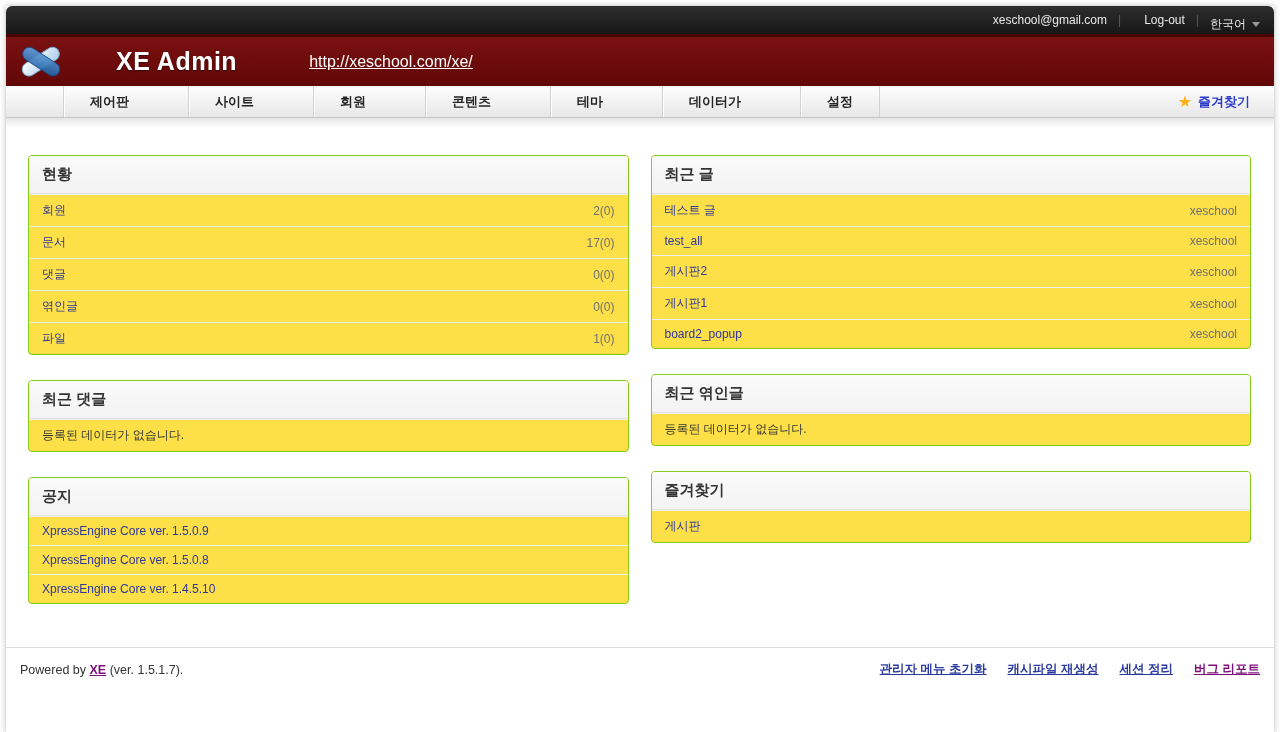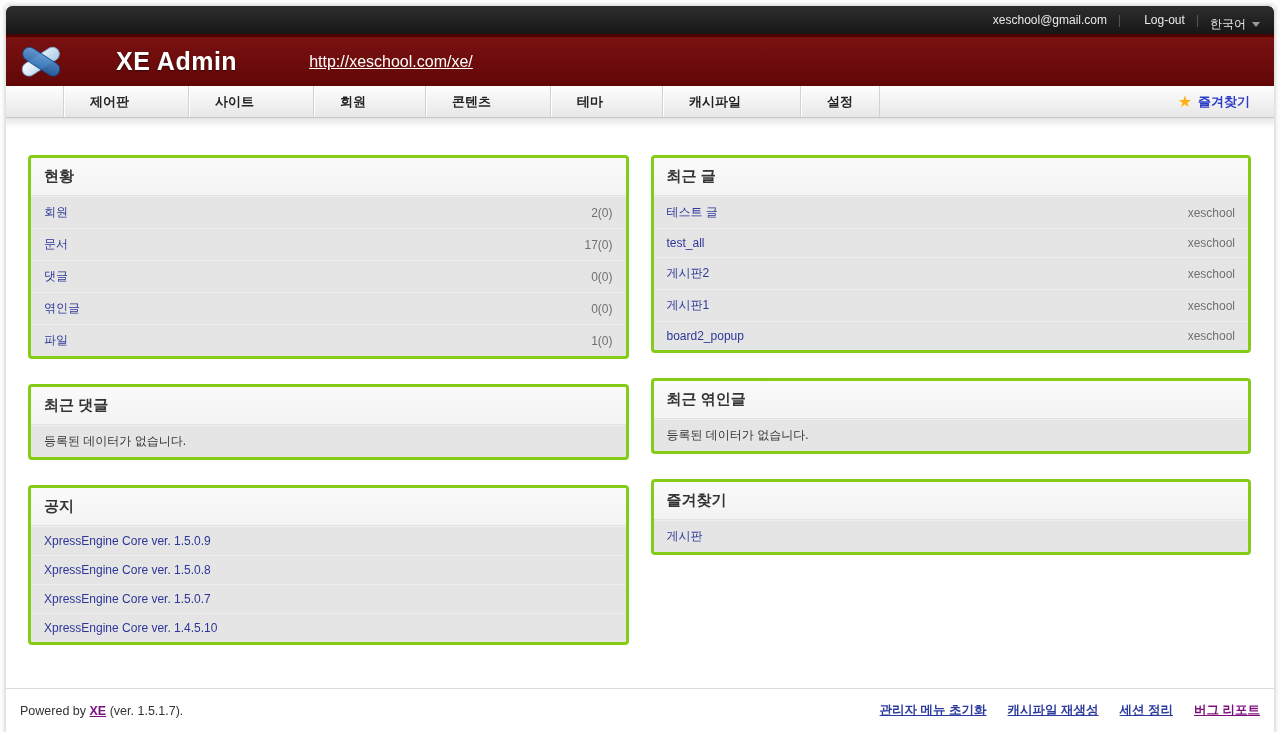--- a/index.html
+++ b/index.html
@@ -29,21 +29,21 @@
               border-left:1px solid #d2d2d2; box-shadow:inset 1px 0 0 #fff;margin-left:33px; }
   .nav-item:last-child { border-right:1px solid #d2d2d2; }
   .nav-right { margin-left:auto; display:flex; align-items:center; padding-right:24px; gap:6px; }
   .star { color:#ffae19; font-size:16px; text-shadow:0 1px 0 #fff3c4; }
   .fav-link { color:#2b3cc8; font-size:13px; font-weight:bold; text-decoration:none; cursor:pointer; }
   .nav-shadow { height:10px; background:linear-gradient(rgba(0,0,0,.10),rgba(0,0,0,0)); }
 
   
   .content { padding:27px 23px 0 22px; display:flex; gap:22px; }
   .col { flex:1; min-width:0; }
-  .panel { border:3px solid #84cc16; border-radius:4px; background:#e5e5e5; margin-bottom:25px; overflow:hidden; }
+  .panel { border:1px solid #84cc16; border-radius:4px; background:#fde047; margin-bottom:25px; overflow:hidden; }
   .panel-hd { background:linear-gradient(#fafafa,#f3f3f3); border-bottom:1px solid #e2e2e2;
               padding:9px 13px; font-size:15px; font-weight:bold; color:#333; }
   .row { display:flex; justify-content:space-between; align-items:center; padding:7px 13px; font-size:12px; border-top:1px solid #efefef; }
   .row:first-of-type { border-top:none; }
   .row a { color:#2d3699; text-decoration:none; cursor:pointer; }
   .row .val { color:#707070; }
   .row.empty { color:#333; }
 
   
   .footer { margin-top:18px; border-top:1px solid #dcdcdc; padding:13px 14px 16px 14px;
@@ -89,21 +89,21 @@
     <a class="hdr-url">http://xeschool.com/xe/</a>
   </div>
 
   <div class="nav">
     <div class="nav-left">
       <span class="nav-item">제어판</span>
       <span class="nav-item">사이트</span>
       <span class="nav-item">회원</span>
       <span class="nav-item">콘텐츠</span>
       <span class="nav-item">테마</span>
-      <span class="nav-item">캐시파일</span>
+      <span class="nav-item">데이터가</span>
       <span class="nav-item">설정</span>
     </div>
     <div class="nav-right">
       <span class="star">★</span>
       <a class="fav-link">즐겨찾기</a>
     </div>
   </div>
   <div class="nav-shadow"></div>
 
   <div class="content">
@@ -139,23 +139,20 @@
         <div class="row empty">등록된 데이터가 없습니다.</div>
       </div>
 
       <div class="panel">
         <div class="panel-hd">공지</div>
         <div class="row">
           <a>XpressEngine Core ver. 1.5.0.9</a>
         </div>
         <div class="row">
           <a>XpressEngine Core ver. 1.5.0.8</a>
-        </div>
-        <div class="row">
-          <a>XpressEngine Core ver. 1.5.0.7</a>
         </div>
         <div class="row">
           <a>XpressEngine Core ver. 1.4.5.10</a>
         </div>
       </div>
 
     </div>
 
     <div class="col">
 

